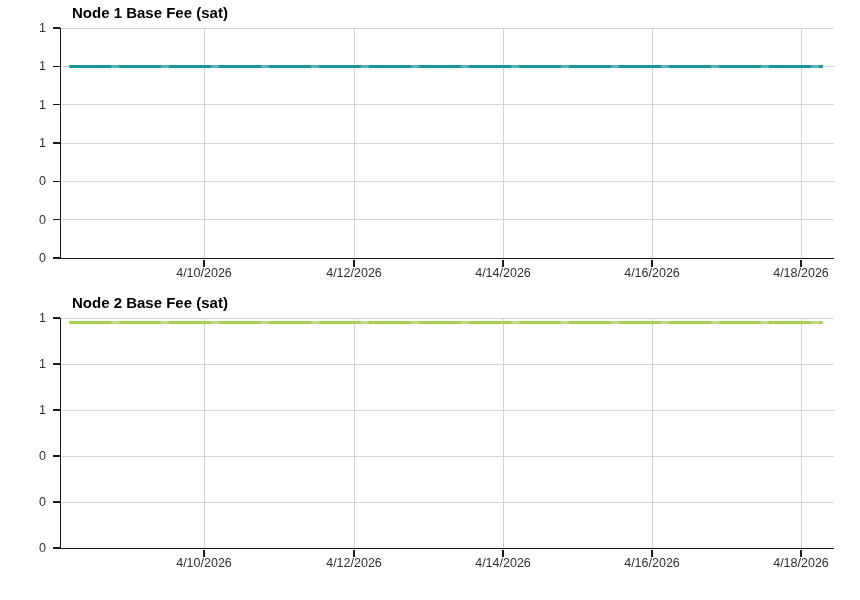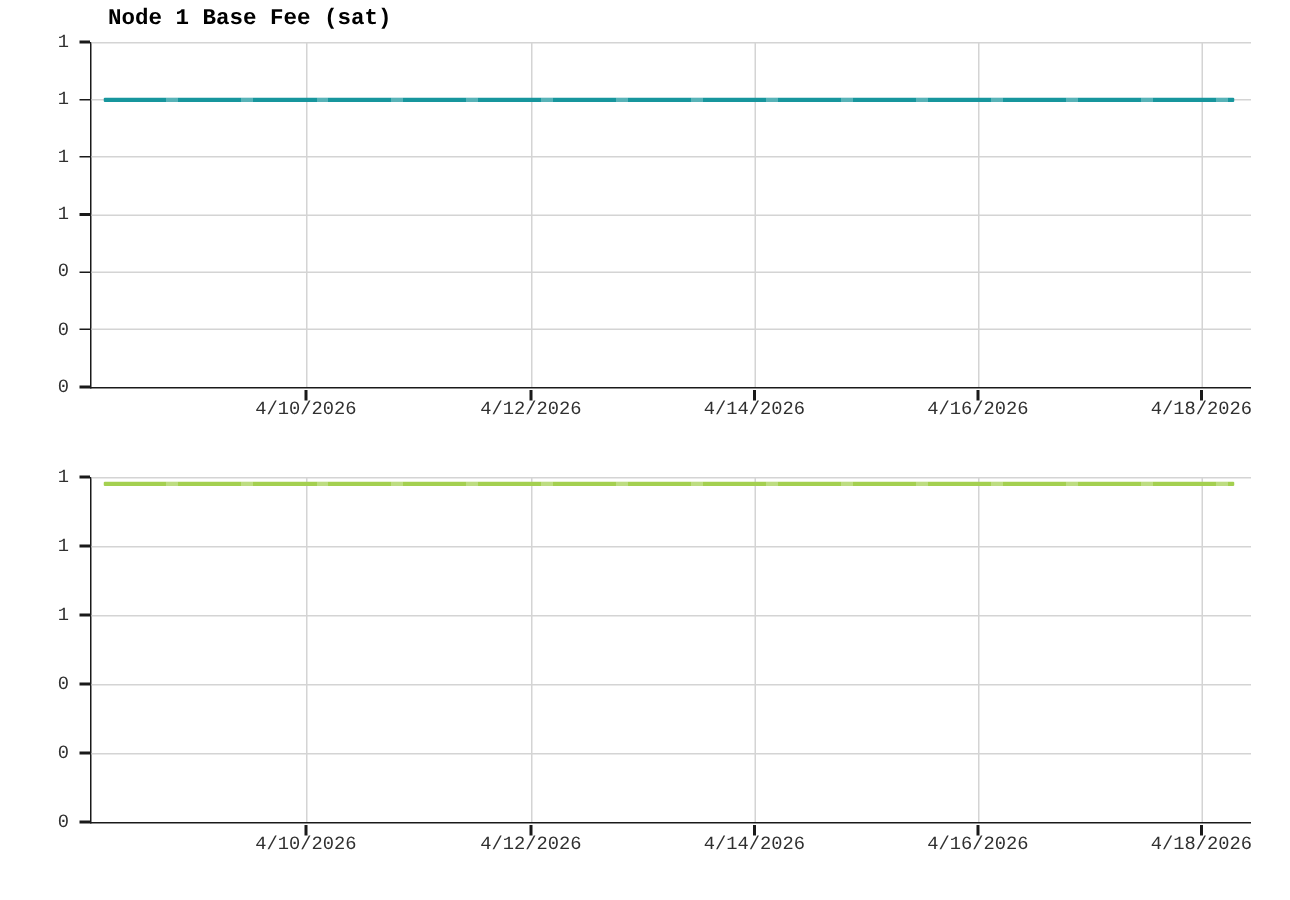--- a/index.html
+++ b/index.html
@@ -7,21 +7,20 @@
     padding: 0;
     background: #ffffff;
     font-family: "Liberation Sans", sans-serif;
   }
   #page {
     position: relative;
     width: 860px;
     height: 600px;
     background: #ffffff;
     overflow: hidden;
-    font-family: Liberation Mono, monospace;
   }
   .chart {
     position: absolute;
     left: 0;
     width: 860px;
     height: 290px;
   }
   .chart-title {
     position: absolute;
     left: 72px;
@@ -136,20 +135,21 @@
         <div class="xtick-mark" style="left: 590.25px;"></div>
         <div class="xtick-label" style="left: 549px;">4/16/2026</div>
         <div class="gridline-v" style="left: 739.5px;"></div>
         <div class="xtick-mark" style="left: 739.25px;"></div>
         <div class="xtick-label" style="left: 698px;">4/18/2026</div>
         <div class="series-line" style="left: 8px; width: 754px; top: 36.8333px; background-color: rgb(23, 150, 157); background-image: repeating-linear-gradient(90deg, rgba(255, 255, 255, 0) 0px, rgba(255, 255, 255, 0) 42px, rgba(255, 255, 255, 0.28) 42px, rgba(255, 255, 255, 0.28) 50px);"></div>
       </div>
   </div>
 
   <div class="chart" style="top:290px">
+    <div class="chart-title">Node 2 Base Fee (sat)</div>
     <div class="plot">
         <div class="gridline-h" style="top: -0.5px;"></div>
         <div class="ytick-mark" style="top: -0.75px;"></div>
         <div class="ytick-label" style="top: -7px;">1</div>
         <div class="gridline-h" style="top: 45.5px;"></div>
         <div class="ytick-mark" style="top: 45.25px;"></div>
         <div class="ytick-label" style="top: 39px;">1</div>
         <div class="gridline-h" style="top: 91.5px;"></div>
         <div class="ytick-mark" style="top: 91.25px;"></div>
         <div class="ytick-label" style="top: 85px;">1</div>

